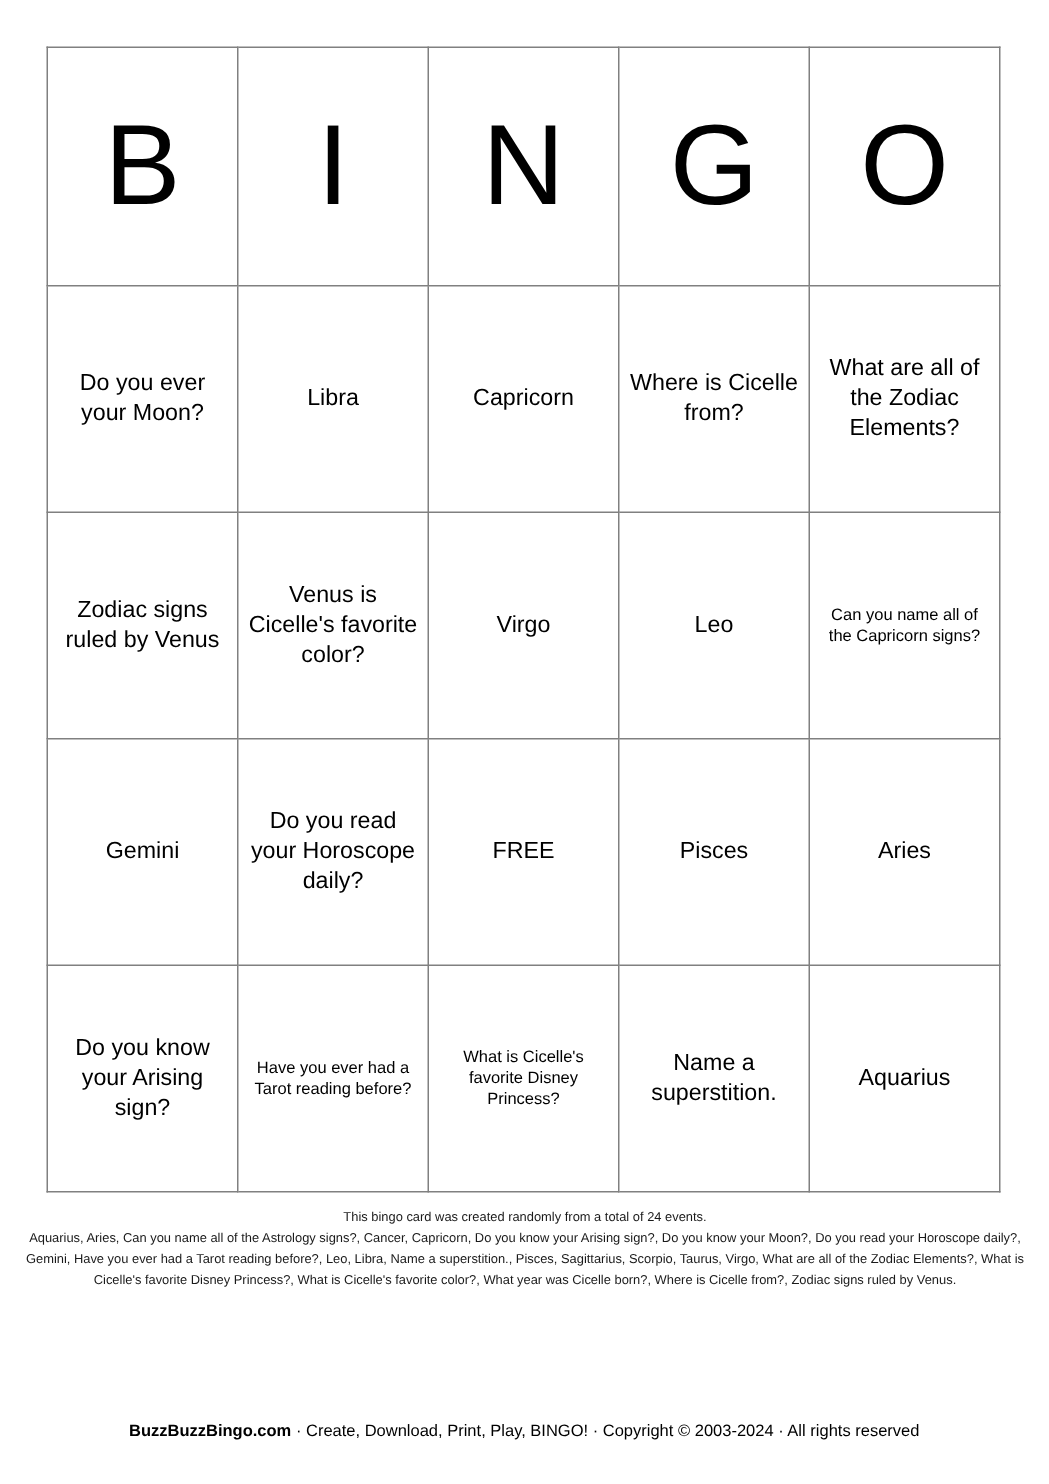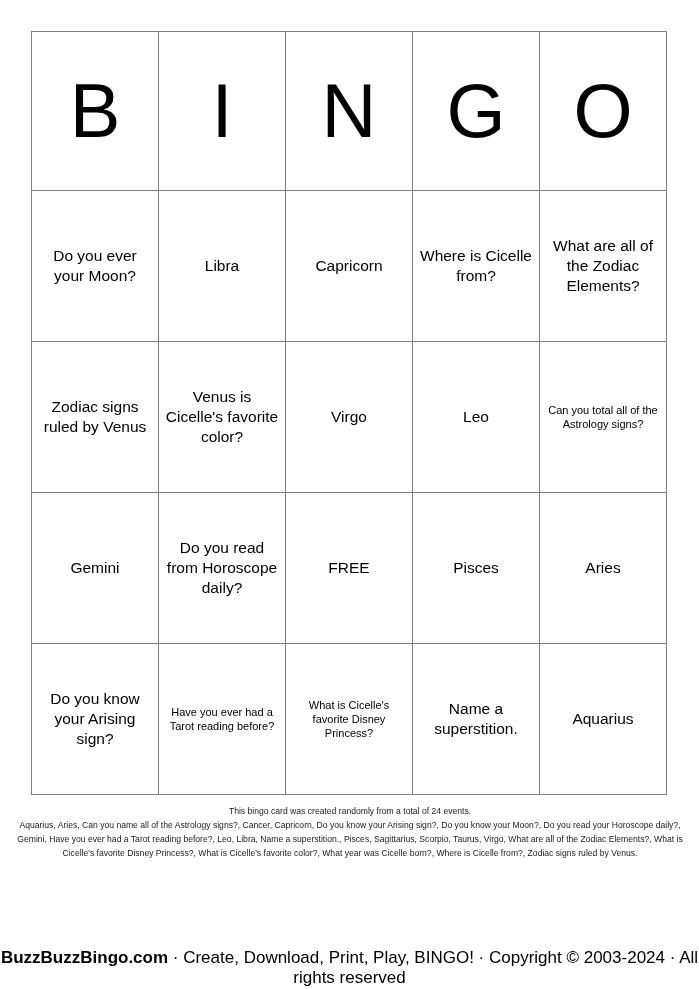--- a/index.html
+++ b/index.html
@@ -87,21 +87,21 @@
     padding: 0;
   }
 
   
   .footer {
     position: absolute;
     left: 0;
     top: 948px;
     width: 699px;
     text-align: center;
-    font-size: 17px;
+    font-size: 11px;
     color: #000000;
   }
   .footer .brand {
     font-weight: bold;
   }
 </style>
 </head>
 <body>
 
 <div class="page">
@@ -141,30 +141,30 @@
         <td>
             <span class="cell-text">Venus is Cicelle's favorite color?</span>
           </td>
         <td>
             <span class="cell-text">Virgo</span>
           </td>
         <td>
             <span class="cell-text">Leo</span>
           </td>
         <td>
-            <span class="cell-text small">Can you total all of the Astrology signs?</span>
+            <span class="cell-text small">Can you name all of the Capricorn signs?</span>
           </td>
       </tr>
 
       <tr class="data-row">
         <td>
             <span class="cell-text">Gemini</span>
           </td>
         <td>
-            <span class="cell-text">Do you read from Horoscope daily?</span>
+            <span class="cell-text">Do you read your Horoscope daily?</span>
           </td>
         <td>
             <span class="cell-text">FREE</span>
           </td>
         <td>
             <span class="cell-text">Pisces</span>
           </td>
         <td>
             <span class="cell-text">Aries</span>
           </td>

